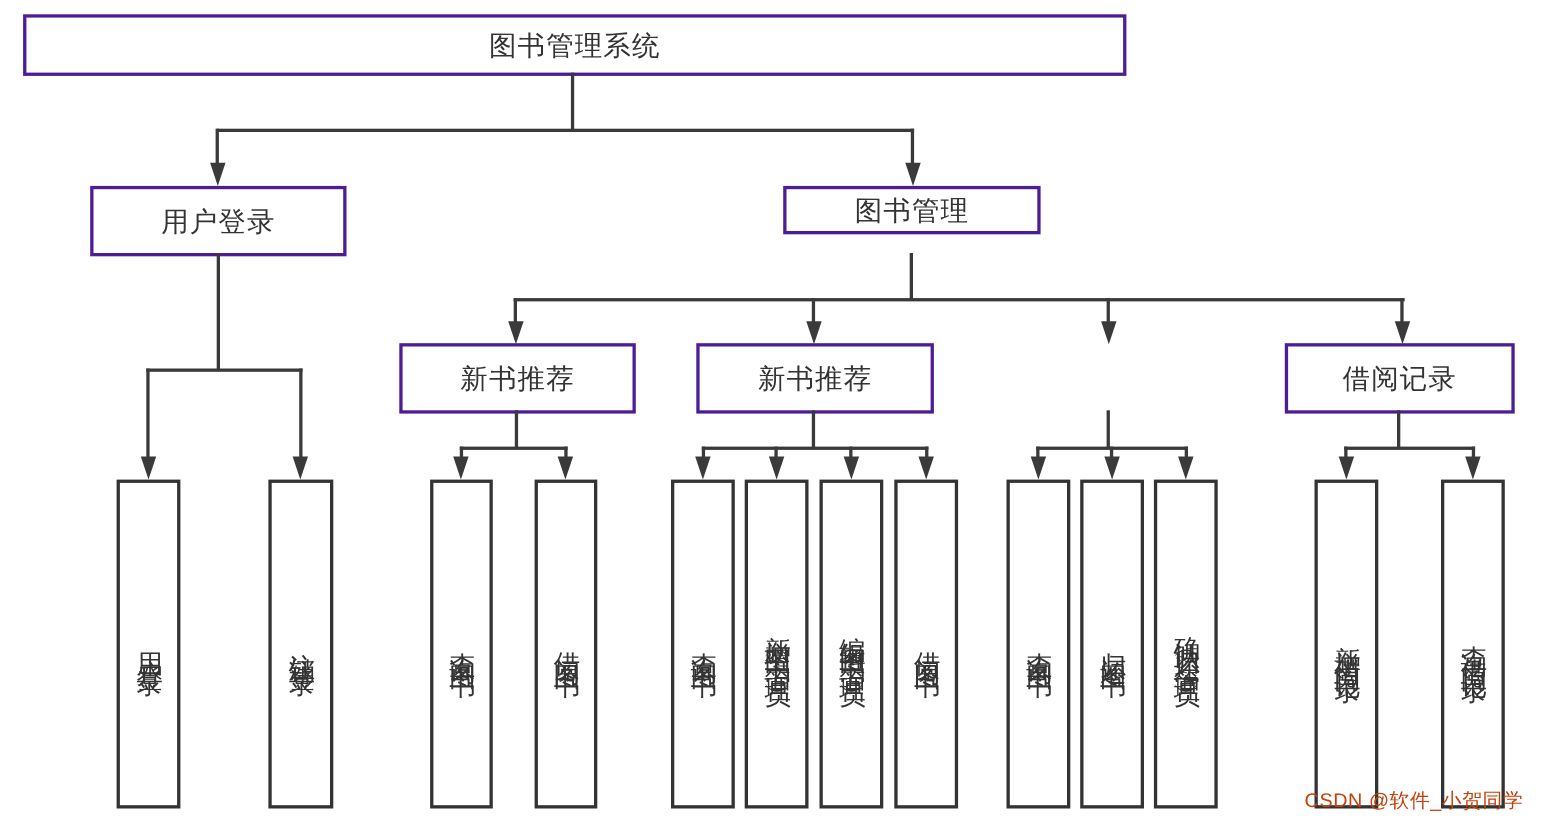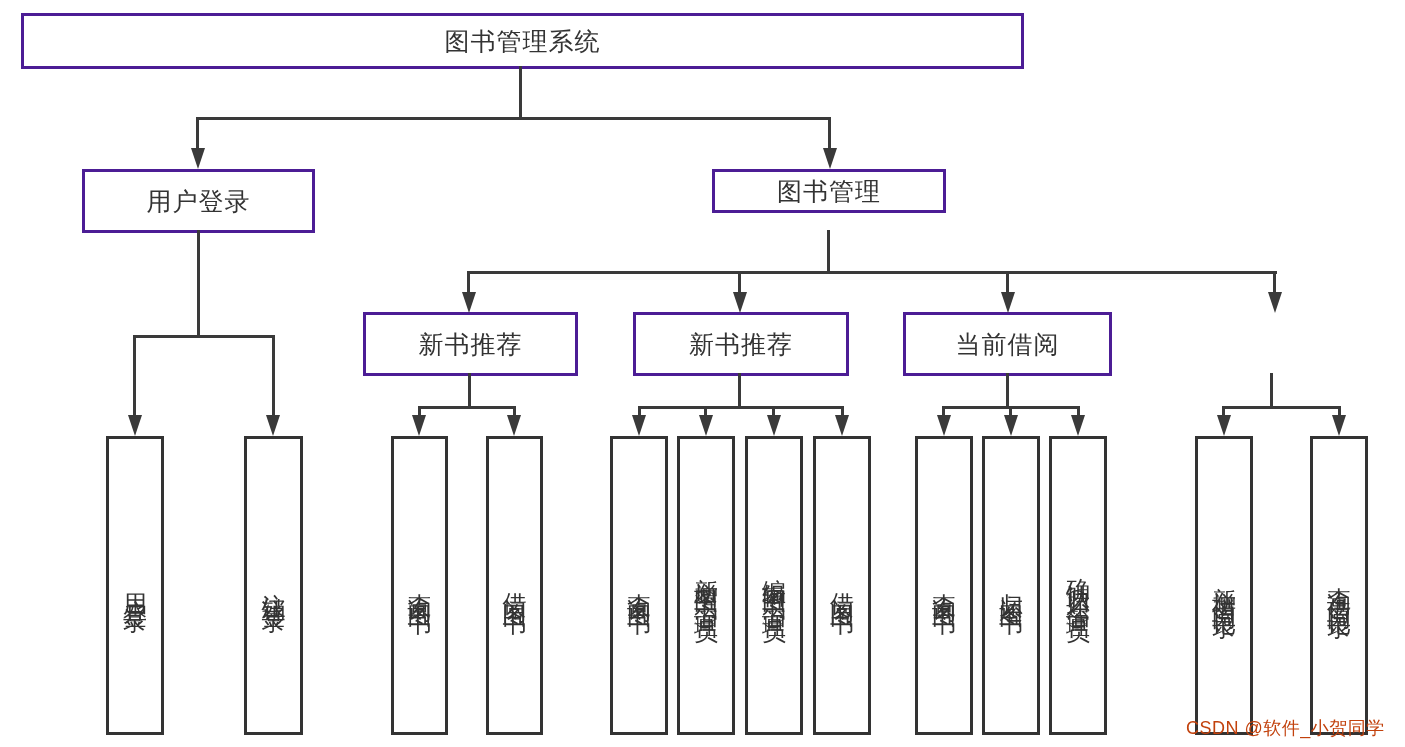--- a/index.html
+++ b/index.html
@@ -39,21 +39,21 @@
 
 <div id="canvas">
 
   <div class="box" style="left:21px;top:13px;width:1003px;height:56px;">图书管理系统</div>
 
   <div class="box" style="left:82px;top:169px;width:233px;height:64px;">用户登录</div>
   <div class="box" style="left:712px;top:169px;width:234px;height:44px;">图书管理</div>
 
   <div class="box" style="left:363px;top:312px;width:215px;height:64px;">新书推荐</div>
   <div class="box" style="left:633px;top:312px;width:216px;height:64px;">新书推荐</div>
-  <div class="box" style="left:903px;top:312px;width:209px;height:64px;">当前借阅</div>
+  <div class="box" style="left:1168px;top:312px;width:209px;height:64px;">借阅记录</div>
 
   <div class="leaf" style="left:106px;top:436px;width:58px;height:299px;">
     <span class="vtxt">用户登录</span>
   </div>
   <div class="leaf" style="left:244px;top:436px;width:59px;height:299px;">
     <span class="vtxt">注销登录</span>
   </div>
 
   <div class="leaf" style="left:391px;top:436px;width:57px;height:299px;">
     <span class="vtxt">查询图书</span>

